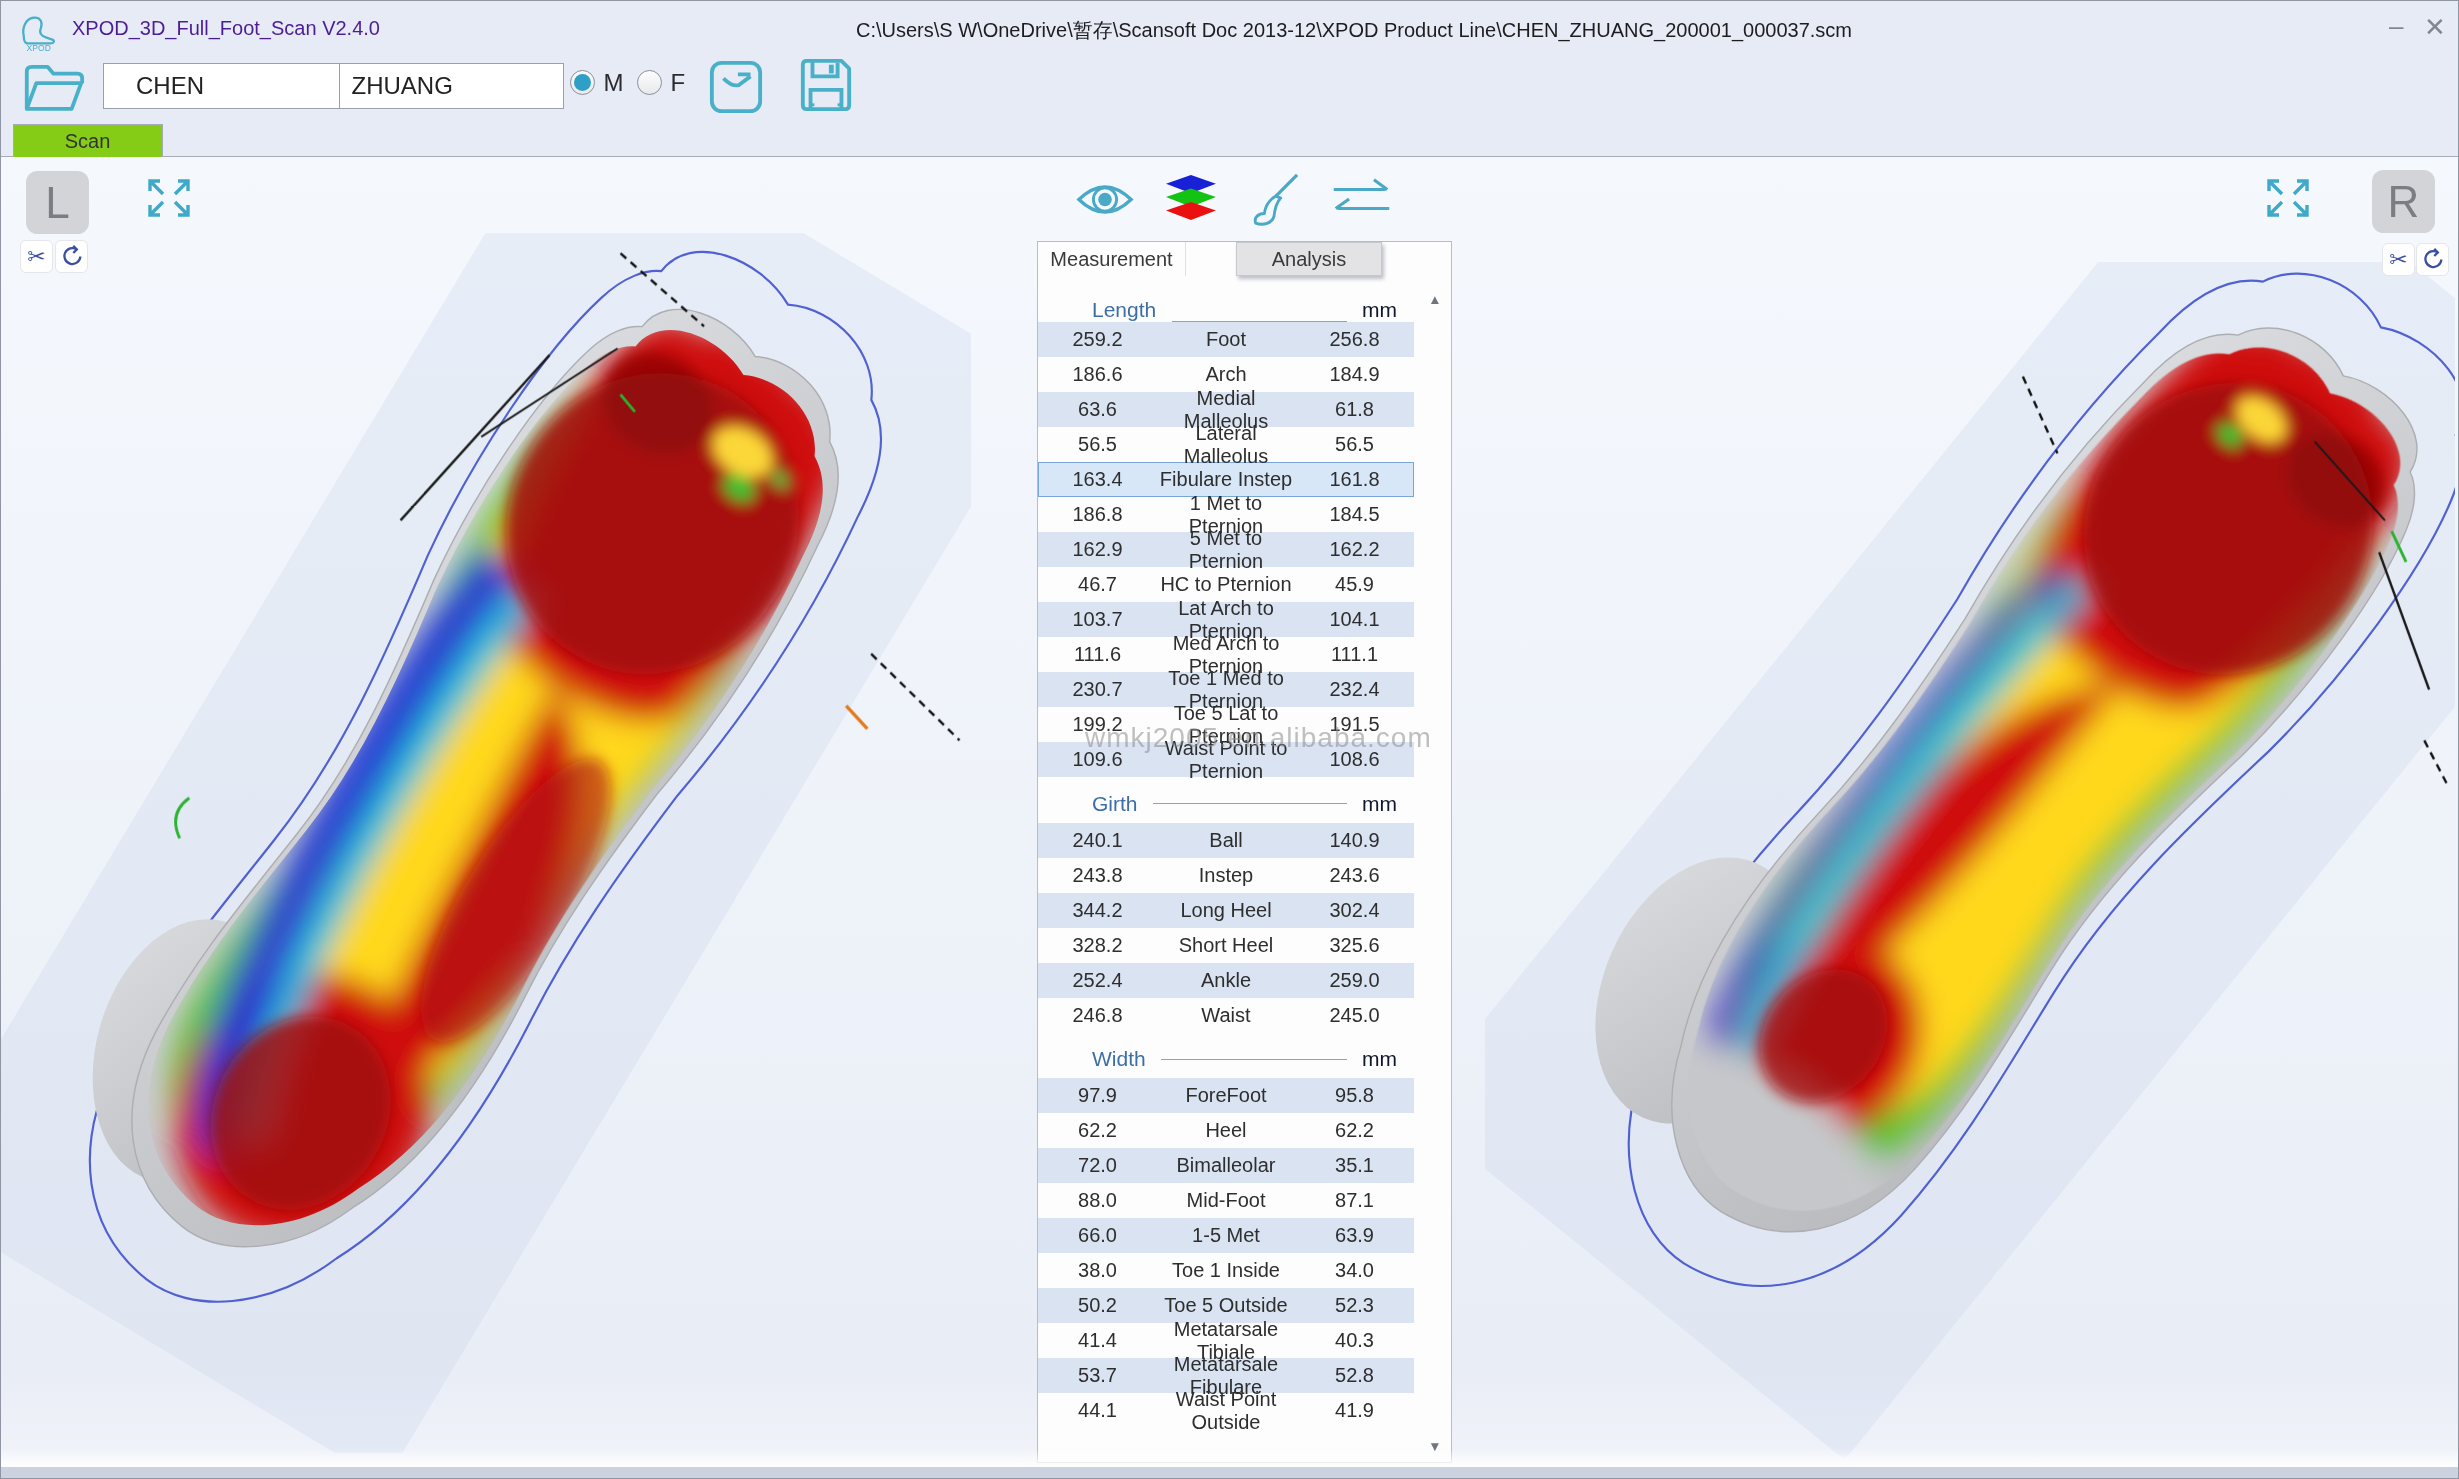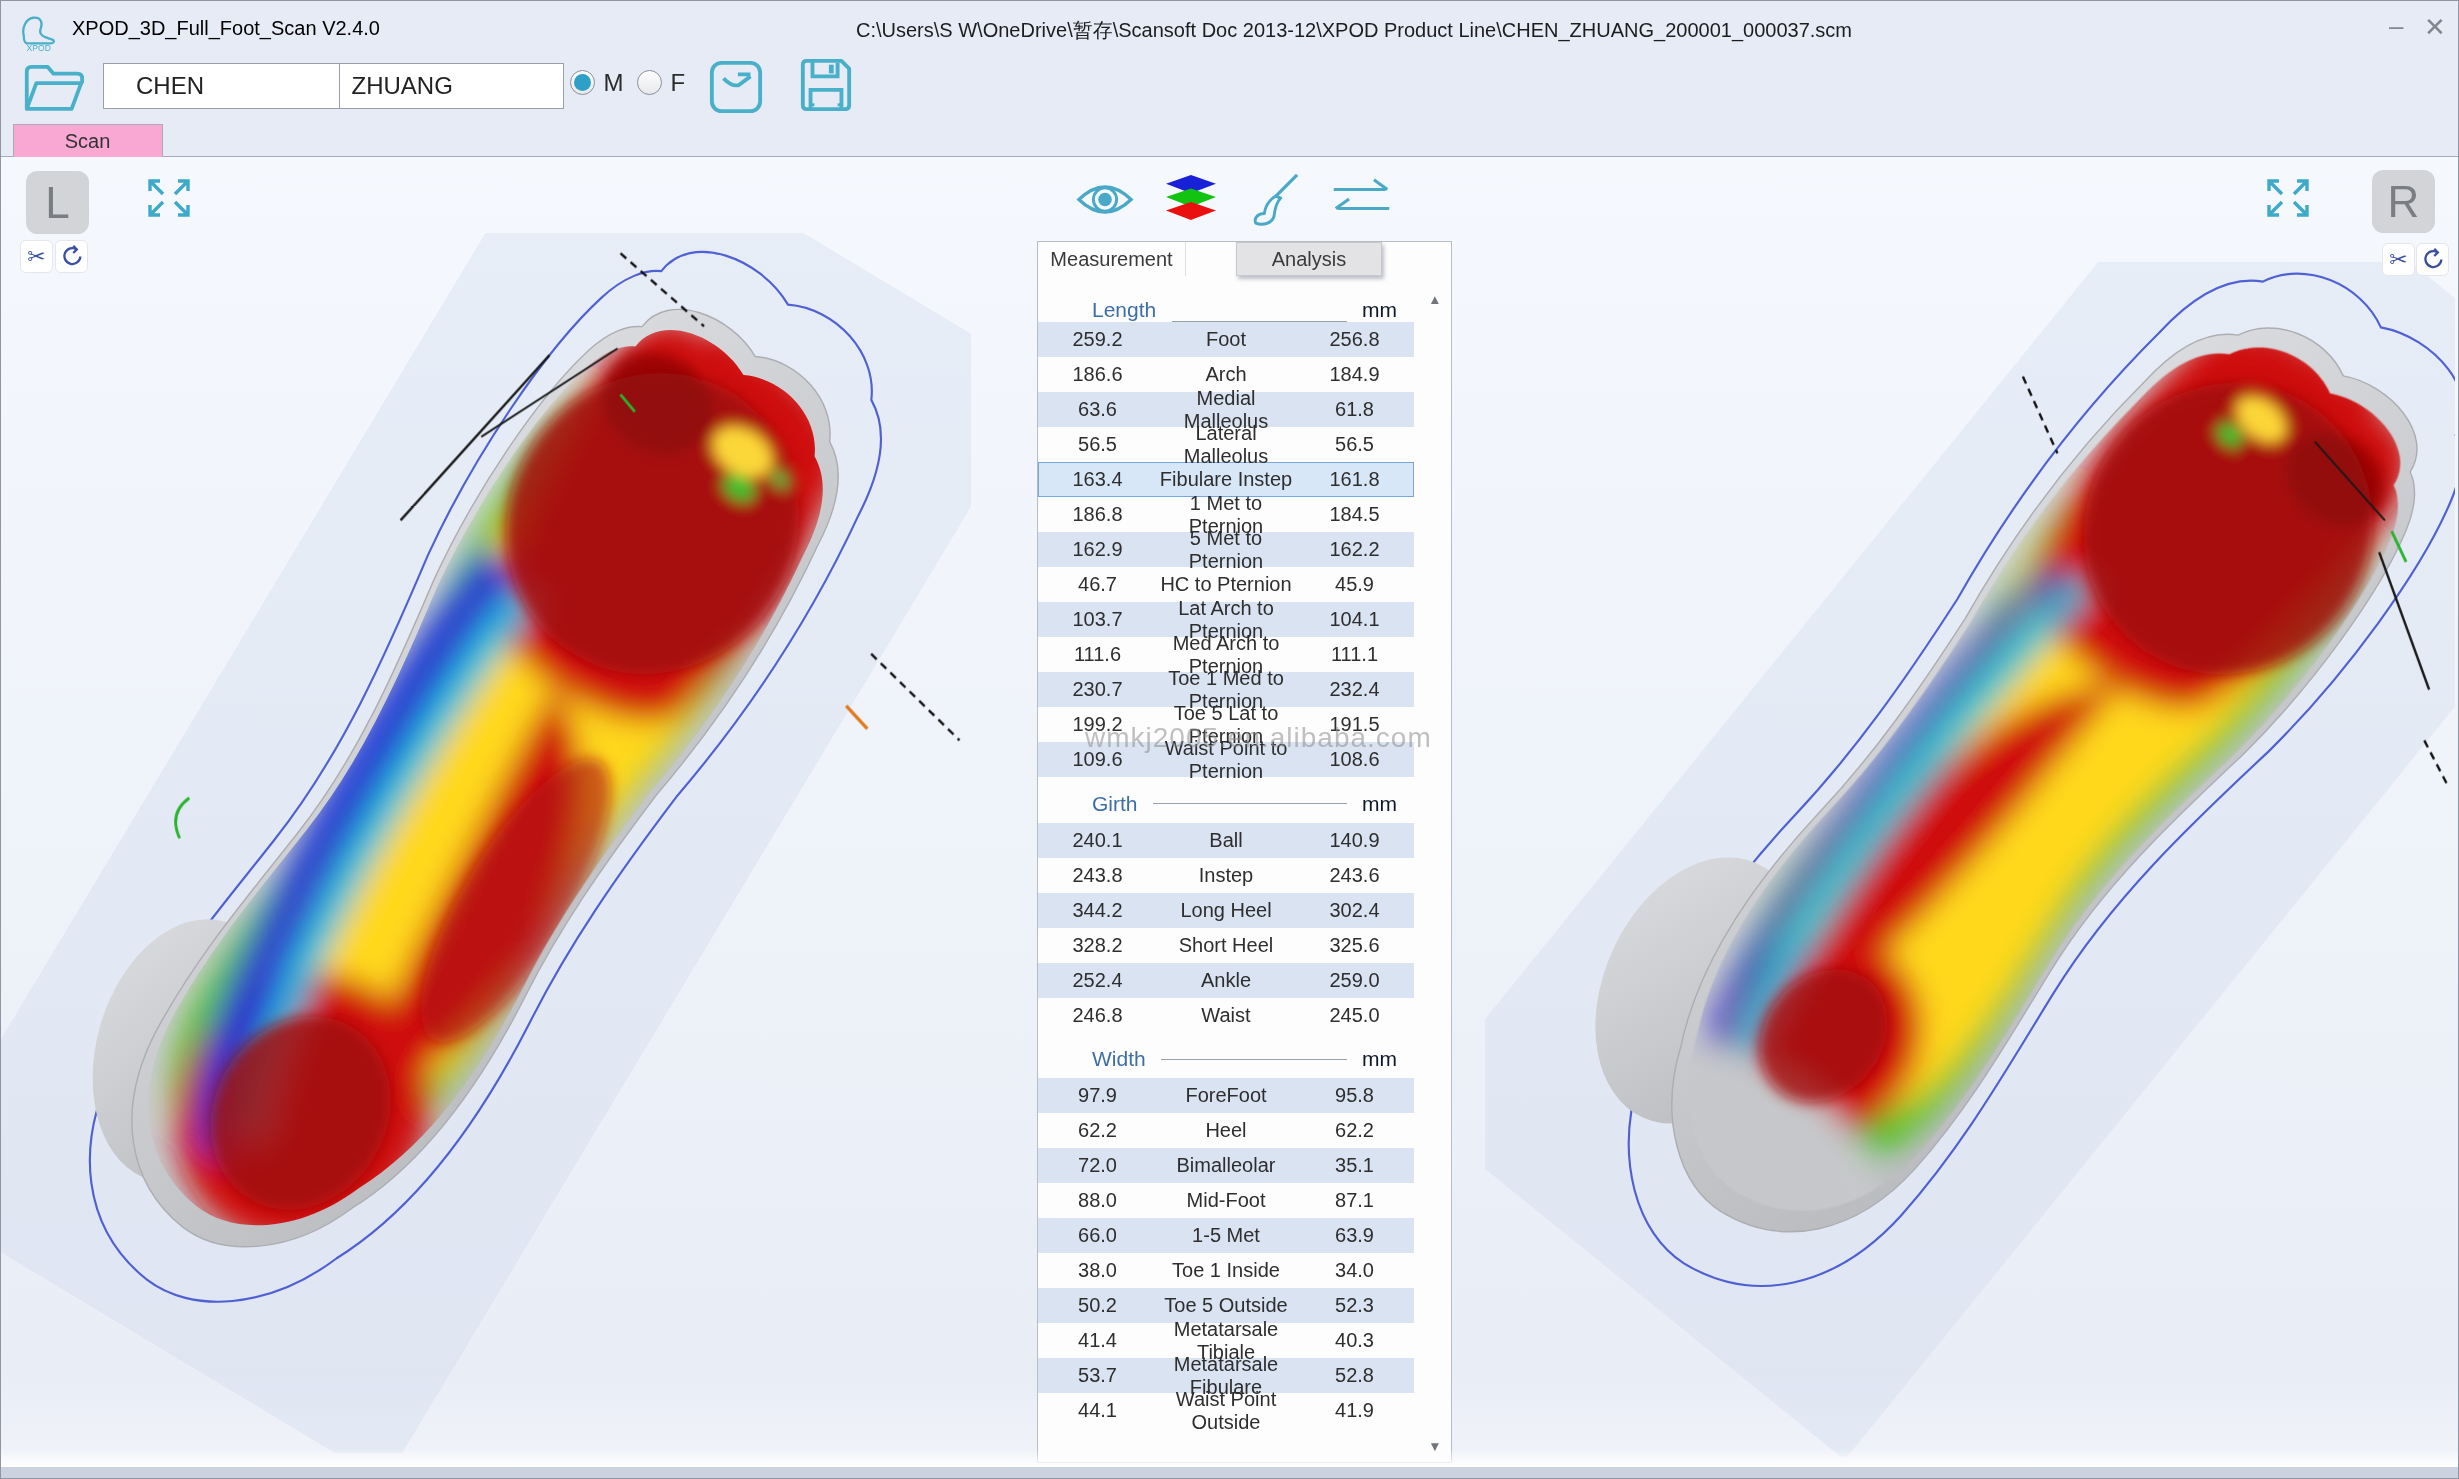--- a/index.html
+++ b/index.html
@@ -1,39 +1,39 @@
 <!DOCTYPE html>
 <html><head>
 <meta charset="utf-8">
 <style>
   html,body{margin:0;padding:0;}
   body{width:2459px;height:1479px;background:#eef1f8;font-family:"Liberation Sans",sans-serif;overflow:hidden;position:relative;}
   .window{position:absolute;inset:0;border:1px solid #8f95a3;box-sizing:border-box;background:#e7ebf6;}
   
   .titlebar{position:absolute;left:0;top:0;right:0;height:58px;background:#e7ebf6;}
   .app-logo{position:absolute;left:17.3px;top:11.5px;width:40px;height:38px;}
-  .app-title{position:absolute;left:71px;top:16.3px;font-size:20px;color:#000000;}
+  .app-title{position:absolute;left:71px;top:16.3px;font-size:20px;color:#4c1d95;}
   .file-path{position:absolute;left:855px;top:16.3px;font-size:20px;color:#1d1d1f;white-space:nowrap;}
   .chrome-btn{position:absolute;font-size:26px;color:#82868e;line-height:26px;cursor:default;}
   .min-btn{left:2388px;top:11.5px;}
   .close-btn{left:2423px;top:13.4px;}
   
   .toolbar{position:absolute;left:0;top:58px;right:0;height:65px;background:#e7ebf6;}
   .tb-input{position:absolute;top:3.8px;height:44px;width:211px;border:1px solid #99a0ab;background:#fff;font-size:24px;color:#222;padding:0 0 0 11.5px;font-family:"Liberation Sans",sans-serif;outline:none;}
   .inp-first{left:102px;padding-left:32px;}
   .inp-last{left:338px;}
   .icon-btn{position:absolute;cursor:pointer;}
   .gender-group{position:absolute;left:569px;top:9.6px;display:flex;align-items:center;gap:13.4px;}
   .radio-wrap{display:flex;align-items:center;gap:8.6px;cursor:pointer;}
   .radio{width:25px;height:25px;border-radius:50%;background:linear-gradient(#fdfdfd,#e8e9ec);border:1.9px solid #8d9099;box-sizing:border-box;position:relative;}
   .radio.sel::after{content:"";position:absolute;inset:2.9px;border-radius:50%;background:#2e9fc6;}
   .radio-label{font-size:24px;color:#2c2c2e;}
   
   .tabstrip{position:absolute;left:0;top:123px;right:0;height:32px;background:#e7ebf6;border-bottom:1px solid #a6abb7;box-sizing:content-box;}
-  .scan-tab{position:absolute;left:11.5px;top:0;width:150px;height:33px;background:#f9a8d4;border:1px solid #a6abb7;border-bottom:none;display:flex;align-items:center;justify-content:center;font-size:20px;color:#333;z-index:3;box-sizing:border-box;}
+  .scan-tab{position:absolute;left:11.5px;top:0;width:150px;height:33px;background:#84cc16;border:1px solid #a6abb7;border-bottom:none;display:flex;align-items:center;justify-content:center;font-size:20px;color:#333;z-index:3;box-sizing:border-box;}
   
   .main{position:absolute;left:0;top:156px;right:0;bottom:0;background:linear-gradient(180deg,#f5f8fd 0%,#eef2f9 55%,#e9edf6 92%,#f2f4fa 100%);overflow:hidden;}
   .foot-svg{position:absolute;}
   .lr-badge{position:absolute;width:63px;height:63px;border-radius:11.5px;background:#d3d4d7;display:flex;align-items:center;justify-content:center;font-size:44px;color:#7a7d82;}
   .small-btn{position:absolute;width:31px;height:31px;background:#ffffff;border:1px solid #e4e6ec;border-radius:5.8px;display:flex;align-items:center;justify-content:center;cursor:pointer;}
   .scissors{font-size:22px;color:#3a4fa0;line-height:22px;}
   
   .view-icons{position:absolute;left:1074px;top:15.4px;display:flex;align-items:center;gap:27px;}
   
   .panel{position:absolute;left:1036px;top:84px;width:415px;height:1222px;background:#fdfdfe;border:1px solid #b8bcc6;box-sizing:border-box;}

